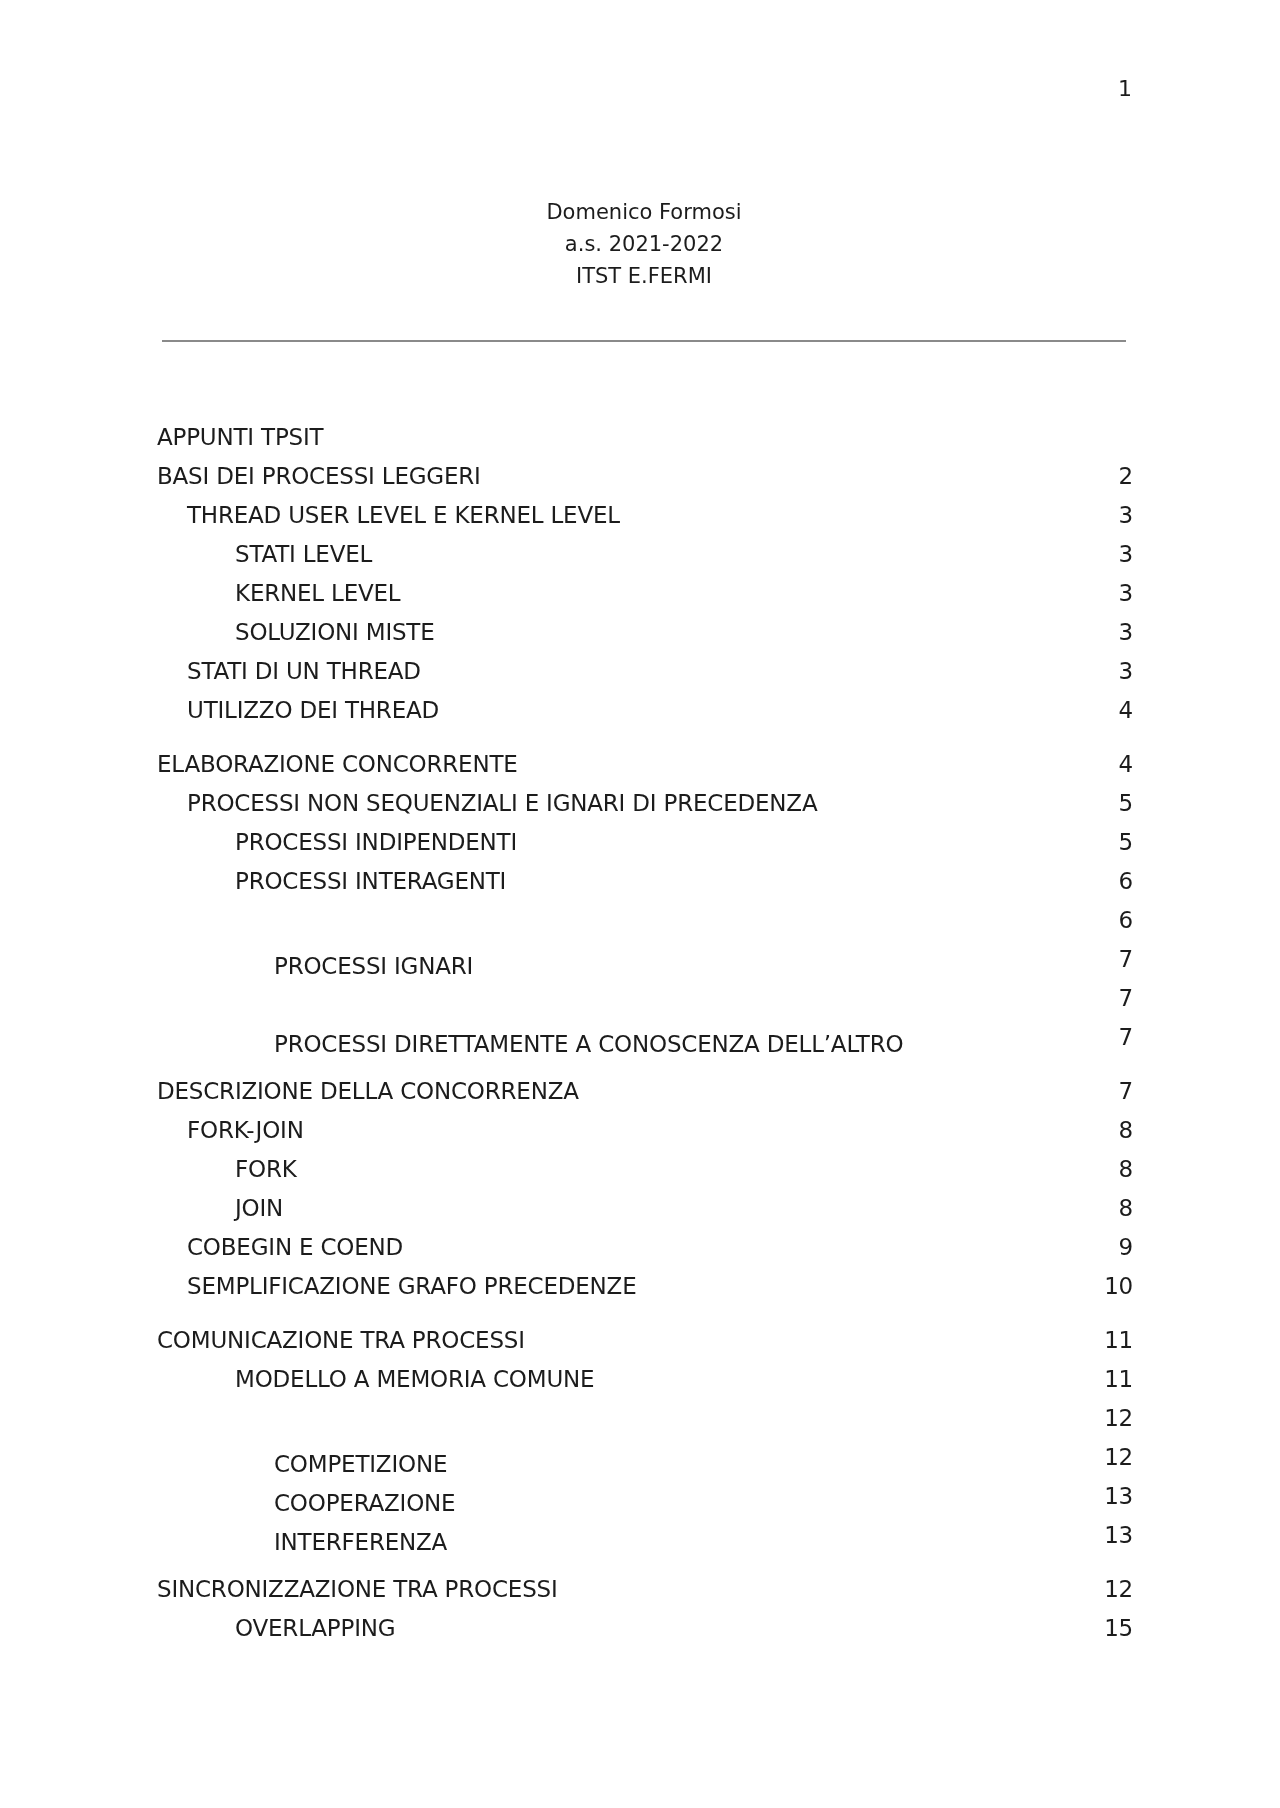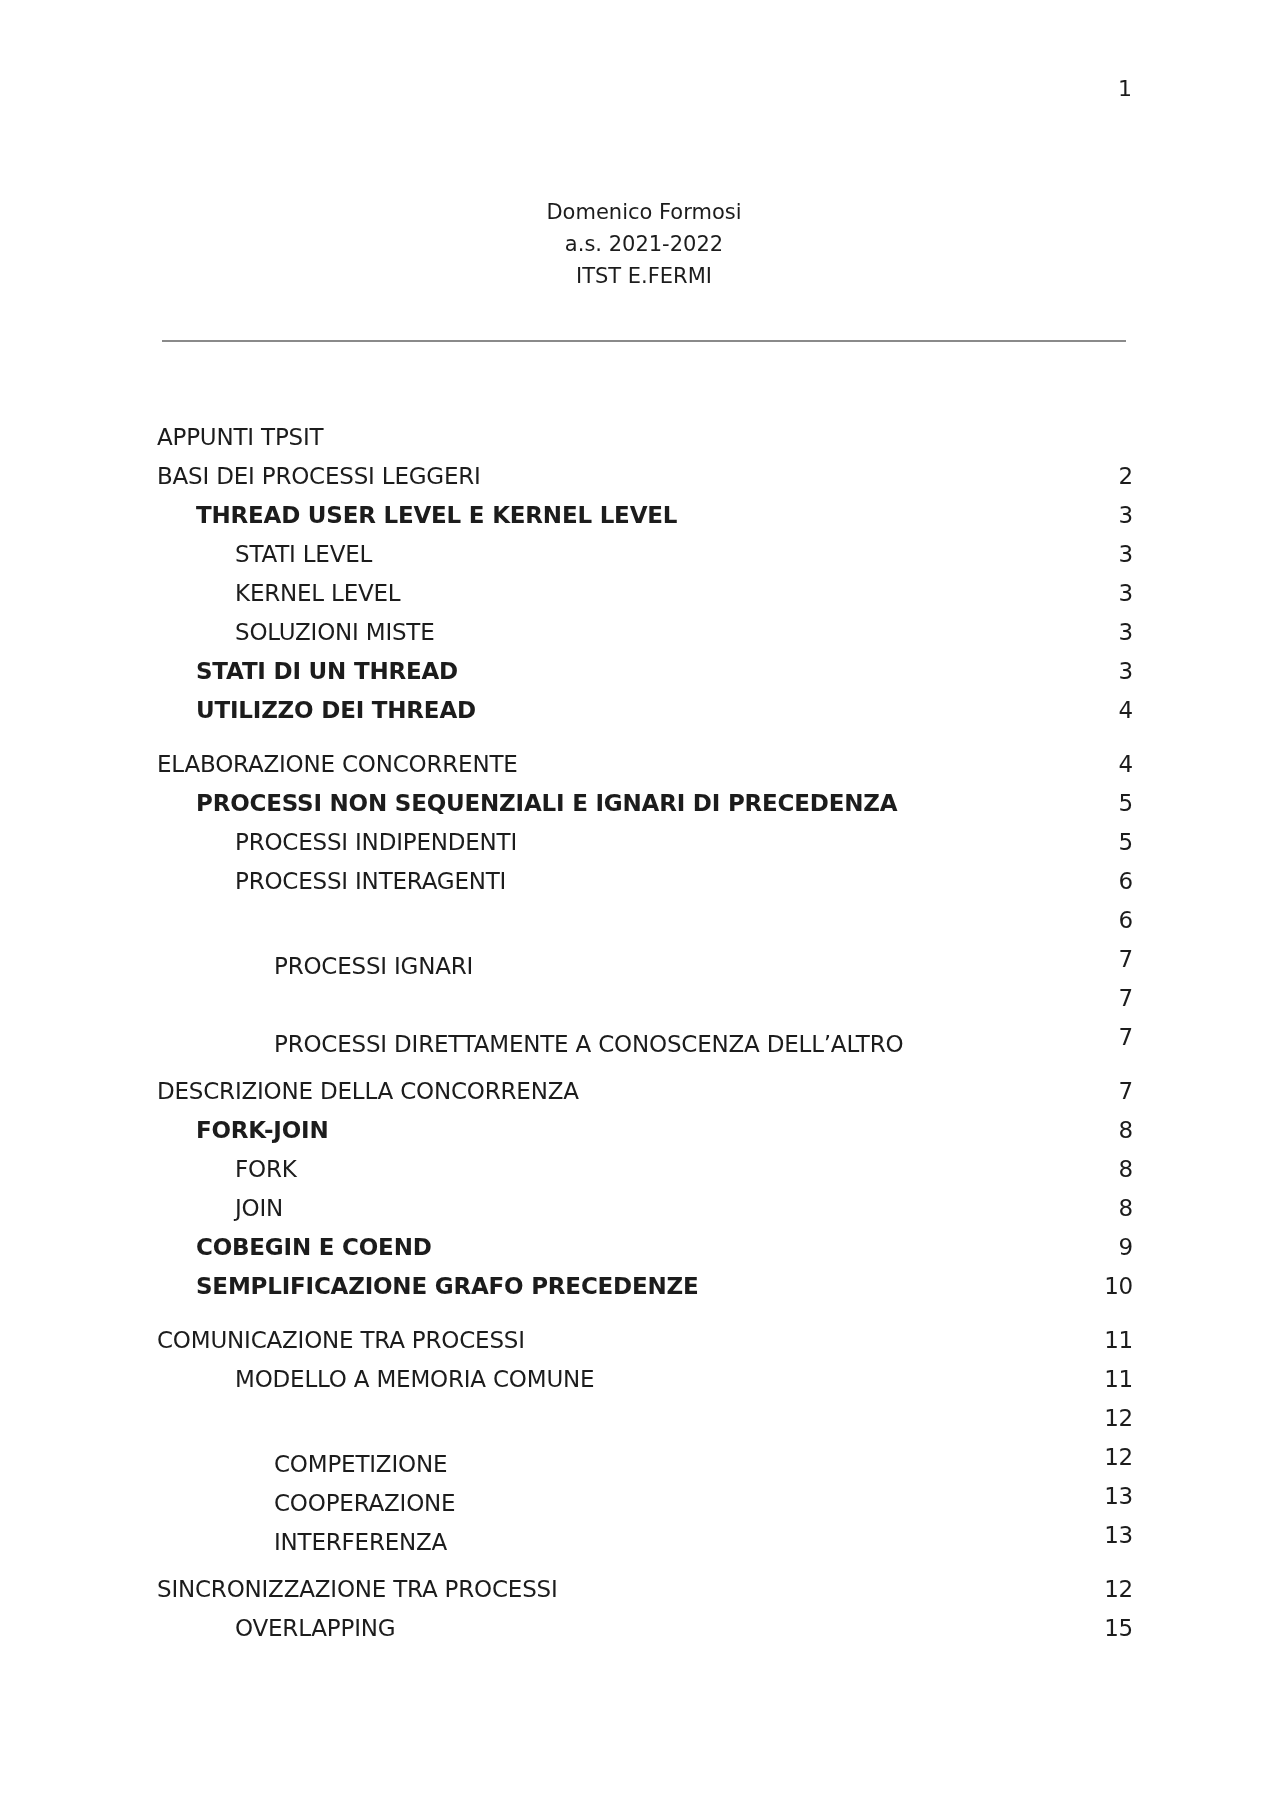--- a/index.html
+++ b/index.html
@@ -50,21 +50,21 @@
       height: 39px;
       line-height: 30px;
       font-size: 23px;
       letter-spacing: -0.2px;
       white-space: nowrap;
     }
     .toc-row.group-start { margin-top: 15px; }
     .toc-row.first { margin-top: 0; }
     .toc-title { position: absolute; top: 0; }
     .toc-row.l1 .toc-title { left: 0; }
-    .toc-row.l2 .toc-title { left: 39px; font-weight: bold; }
+    .toc-row.l2 .toc-title { left: 30px; }
     .toc-row.l3 .toc-title { left: 78px; }
     .toc-row.l4 .toc-title { left: 117px; margin-top: 46px; }
     .toc-page {
       position: absolute;
       right: 0;
       top: 0;
       text-align: right;
     }
   </style>
 </head>

